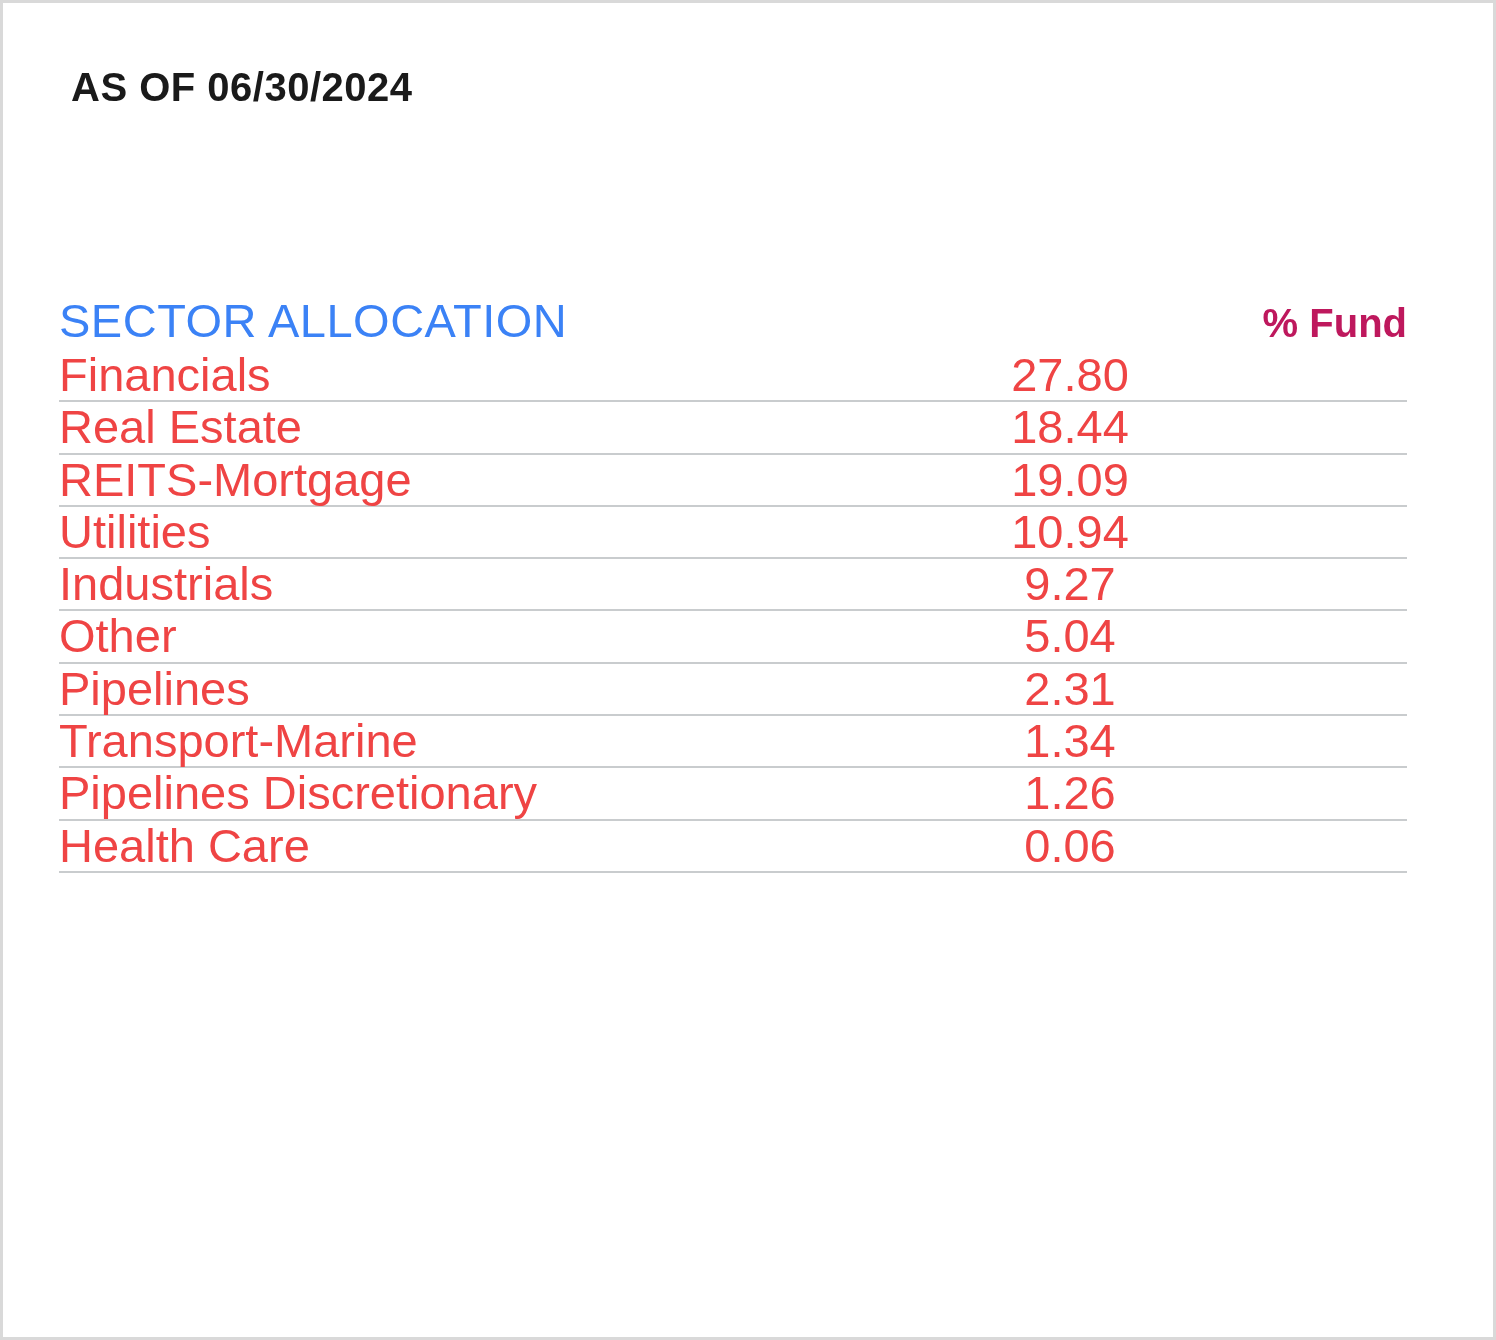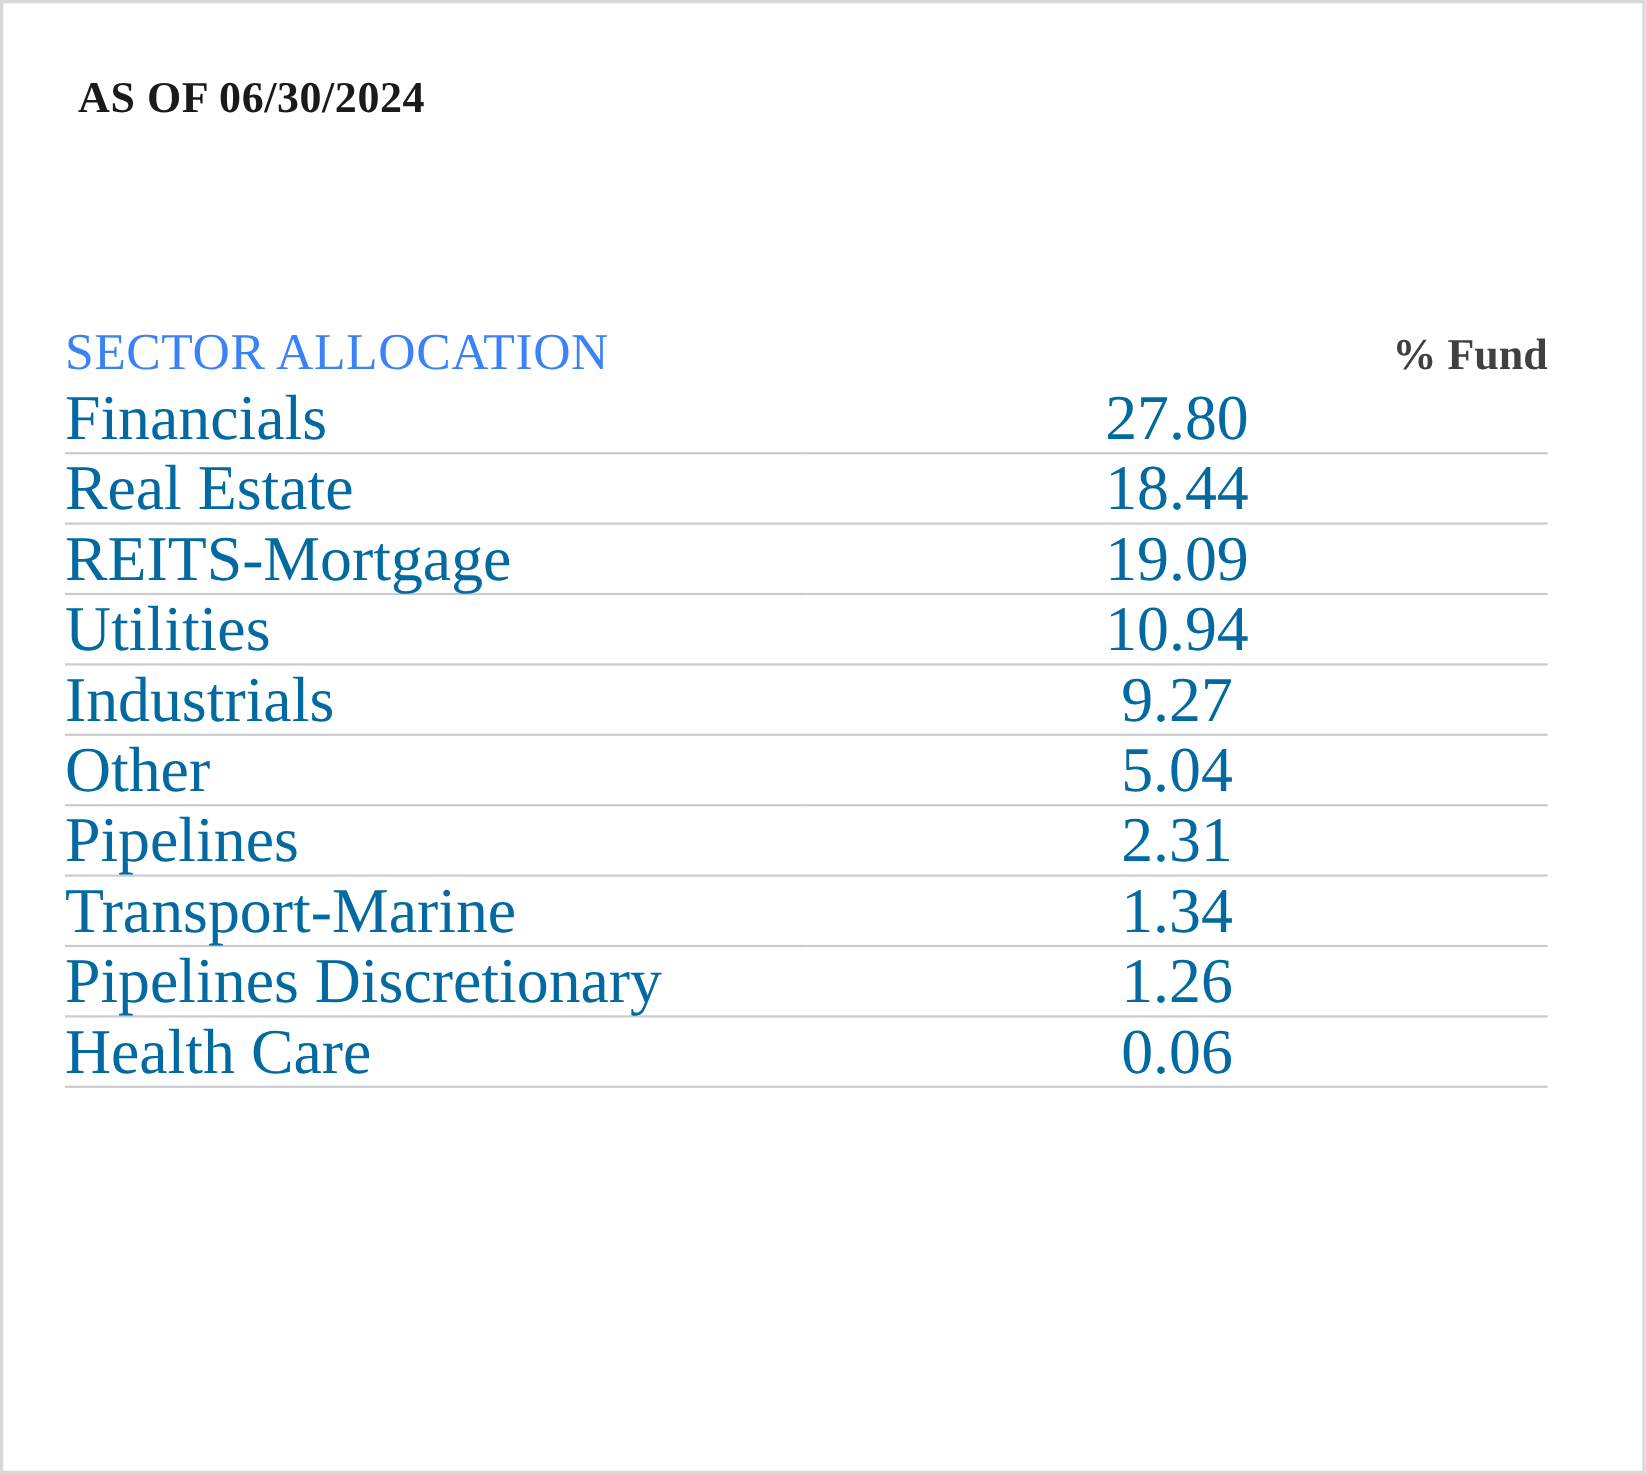--- a/index.html
+++ b/index.html
@@ -16,21 +16,20 @@
   }
   .page {
     position: absolute;
     left: 0;
     top: 0;
     width: 1496px;
     height: 1340px;
     background: #ffffff;
     box-sizing: border-box;
     border: 3px solid #d9d9d9;
-    font-family: Liberation Serif, serif;
   }
   .asof {
     position: absolute;
     left: 68px;
     top: 62px;
     font-size: 40px;
     font-weight: bold;
     color: #1a1a1a;
     letter-spacing: 0.5px;
     white-space: nowrap;
@@ -60,26 +59,26 @@
     font-size: 47px;
     font-weight: normal;
     color: #3b82f6;
     letter-spacing: 0.5px;
     white-space: nowrap;
   }
   .head-value {
     text-align: right;
     font-size: 40px;
     font-weight: bold;
-    color: #404040;
+    color: #be185d;
     white-space: nowrap;
   }
   .data-row td {
-    font-size: 58px;
-    color: #0369a1;
+    font-size: 47px;
+    color: #ef4444;
     border-bottom: 2px solid #c9ccce;
     padding-top: 4px;
     padding-bottom: 6px;
     line-height: 1.07;
   }
   .data-row td.cell-label {
     text-align: left;
     white-space: nowrap;
   }
   .data-row td.cell-value {

